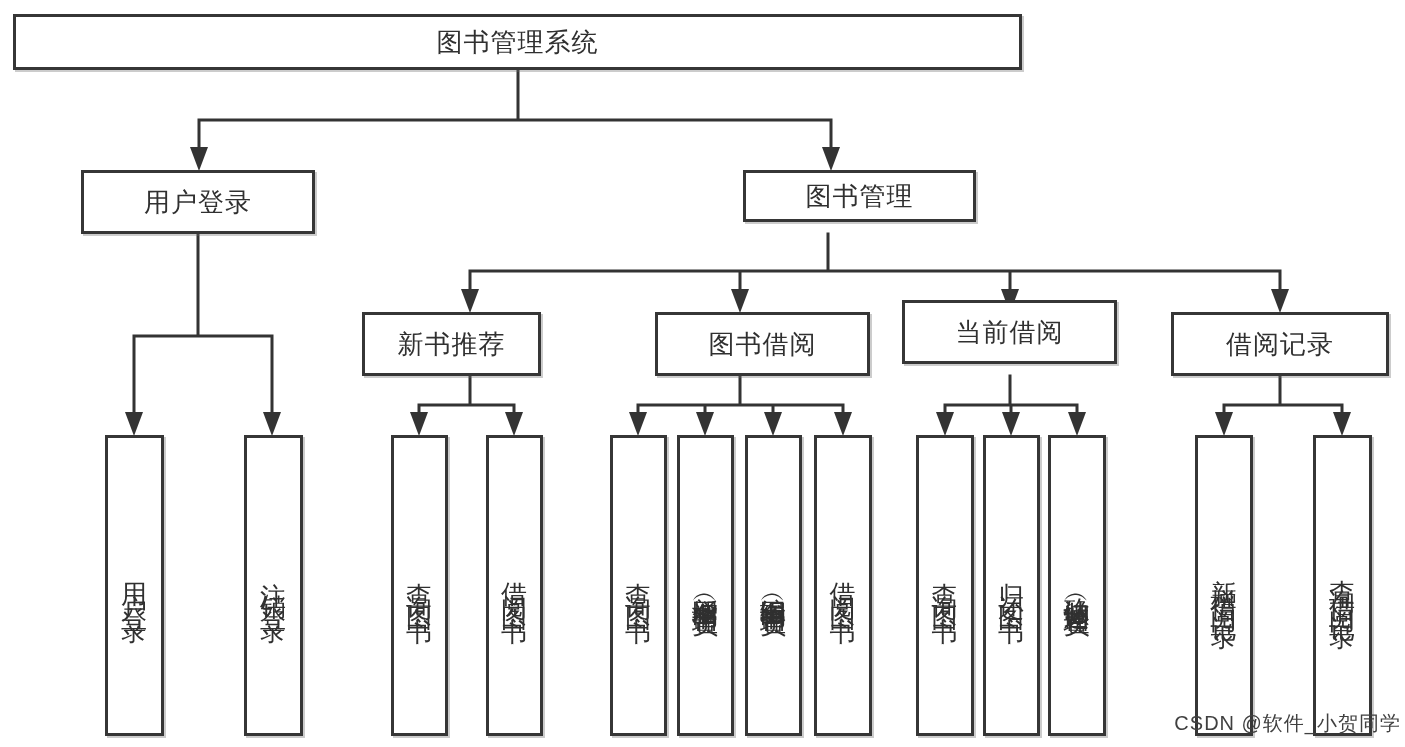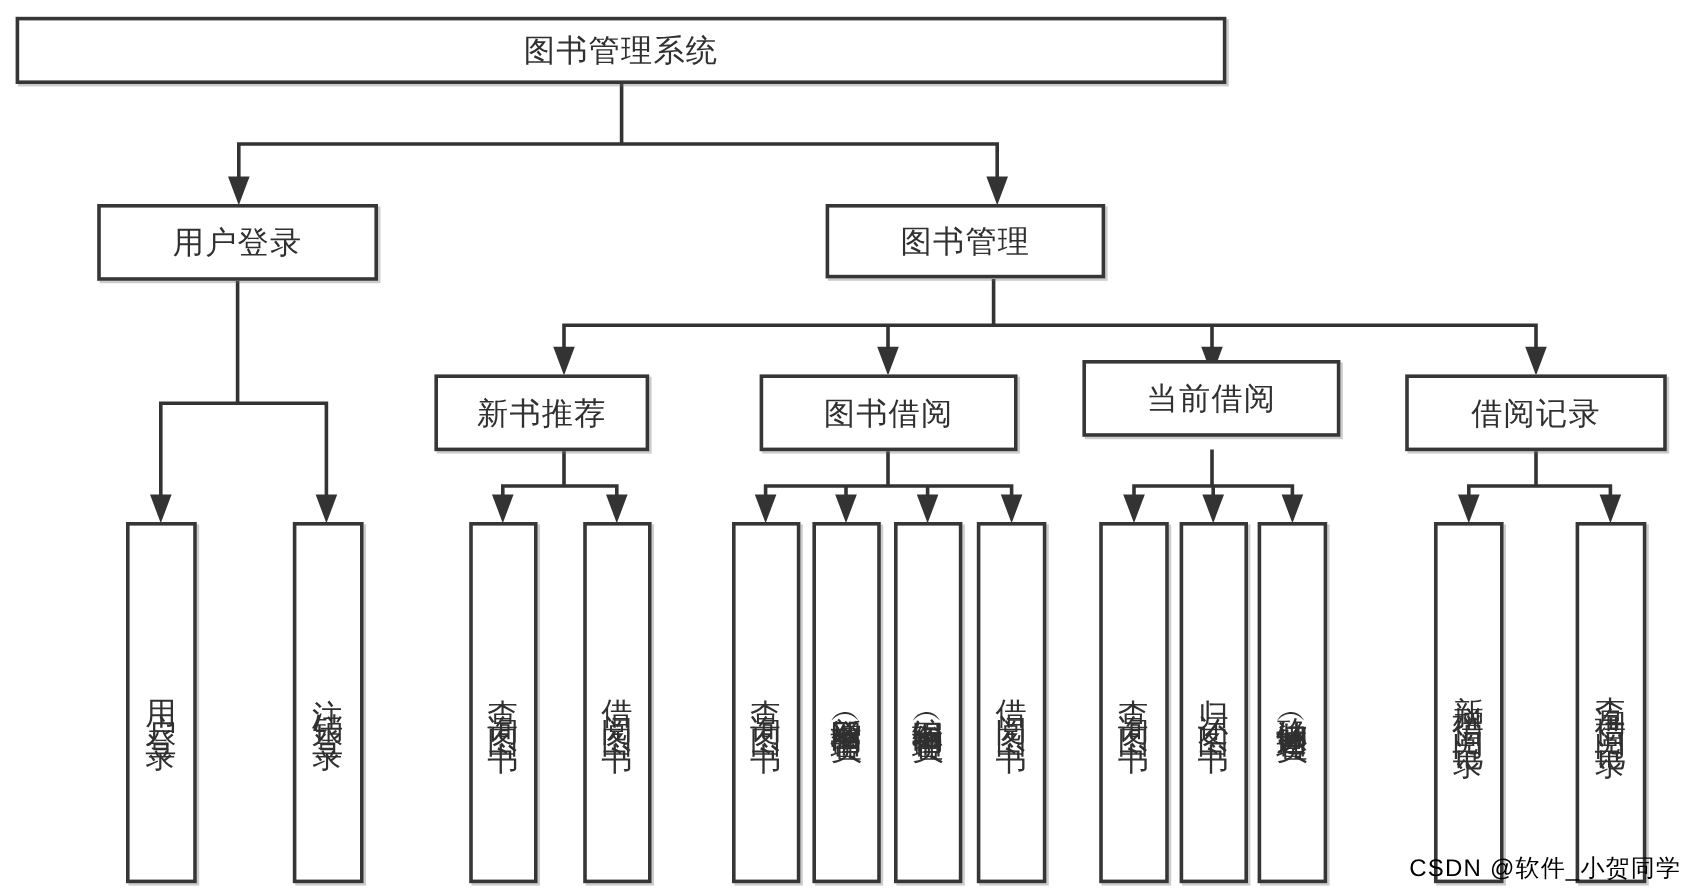--- a/index.html
+++ b/index.html
@@ -17,21 +17,21 @@
   }
   .node .htext { white-space:nowrap; letter-spacing:1px; }
   .node .vtext {
     writing-mode:vertical-rl; text-orientation:mixed;
     line-height:1; letter-spacing:12px; white-space:nowrap;
   }
   .node .vtext.med  { letter-spacing:9px; }
   .node .vtext.long { letter-spacing:2px; }
   .watermark {
     position:absolute; z-index:3; right:4px; top:710px;
-    font-size:20px; color:#000000; letter-spacing:1px;
+    font-size:20px; color:#404040; letter-spacing:1px;
   }
 </style>
 </head>
 <body>
 
 <div class="canvas">
 
   <svg class="connectors" width="1405" height="747" viewBox="0 0 1405 747">
     <g stroke="#333333" stroke-width="3" fill="none" stroke-linecap="square">
       <path d="M518 70 V120 M199 120 H831 M199 120 V149 M831 120 V149"></path>
@@ -65,28 +65,28 @@
     </g>
   </svg>
 
   <div class="node" style="left:13px;top:14px;width:1009px;height:56px">
     <span class="htext">图书管理系统</span>
   </div>
 
   <div class="node" style="left:81px;top:170px;width:234px;height:64px">
     <span class="htext">用户登录</span>
   </div>
-  <div class="node" style="left:688px;top:170px;width:233px;height:62px">
+  <div class="node" style="left:743px;top:170px;width:233px;height:52px">
     <span class="htext">图书管理</span>
   </div>
 
   <div class="node" style="left:362px;top:312px;width:179px;height:64px">
     <span class="htext">新书推荐</span>
   </div>
-  <div class="node" style="left:633px;top:312px;width:215px;height:64px">
+  <div class="node" style="left:655px;top:312px;width:215px;height:64px">
     <span class="htext">图书借阅</span>
   </div>
   <div class="node" style="left:902px;top:300px;width:215px;height:64px">
     <span class="htext">当前借阅</span>
   </div>
   <div class="node" style="left:1171px;top:312px;width:218px;height:64px">
     <span class="htext">借阅记录</span>
   </div>
 
   <div class="node" style="left:105px;top:435px;width:59px;height:301px">

